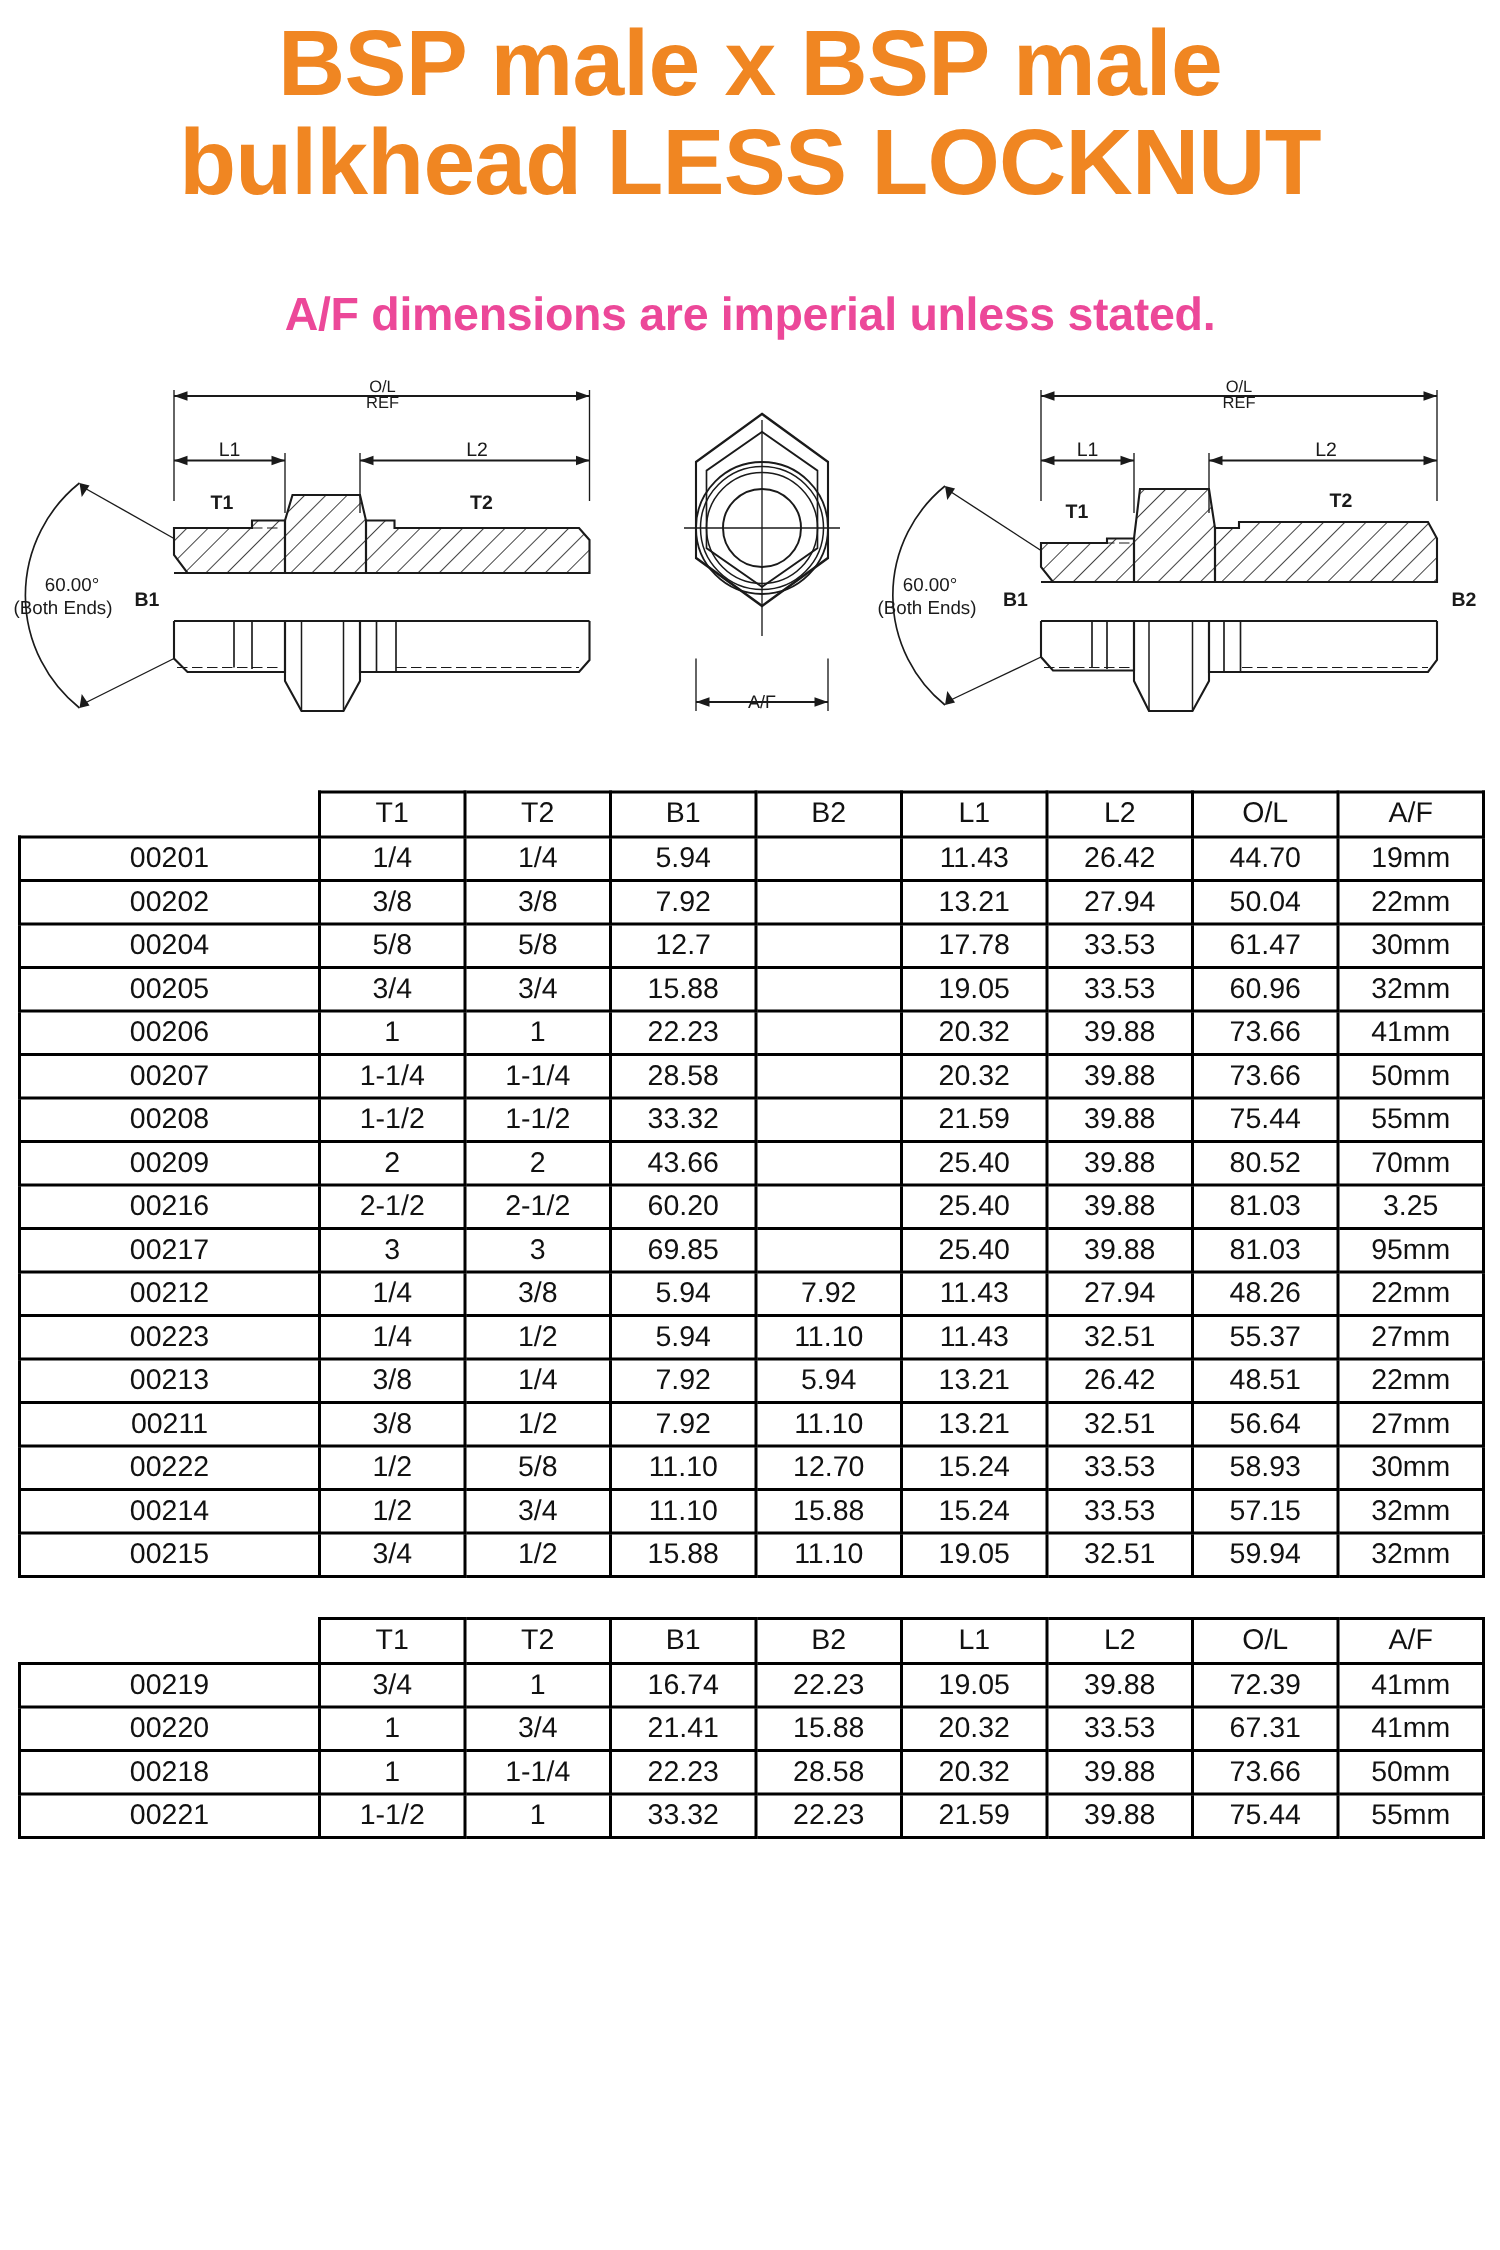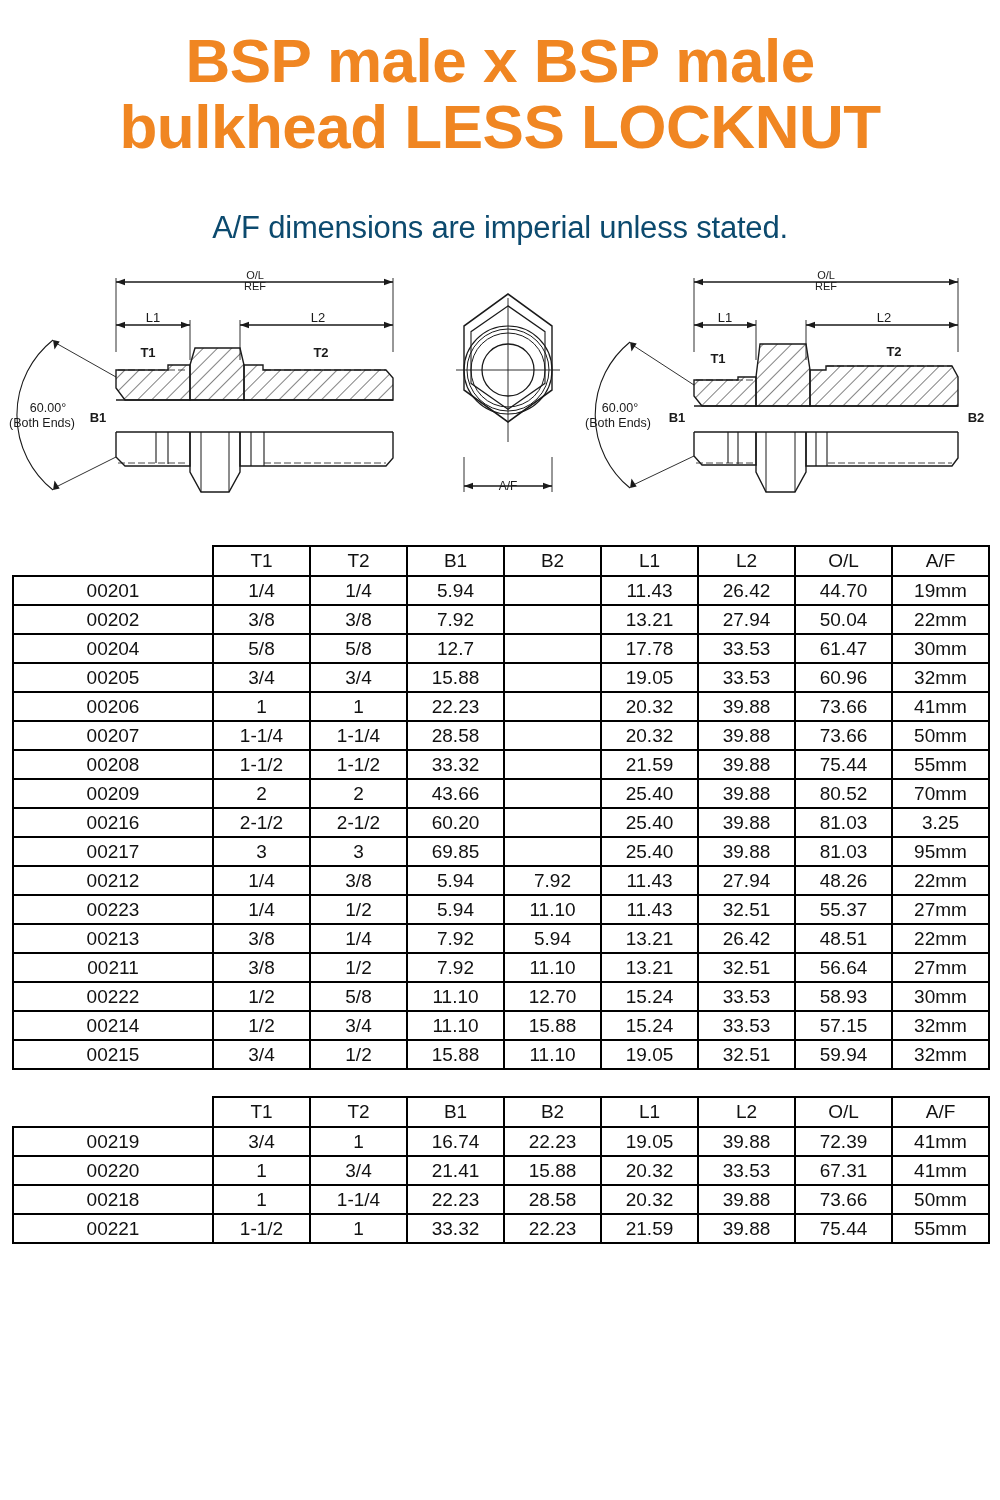--- a/index.html
+++ b/index.html
@@ -12,38 +12,38 @@
   body {
     width: 1000px;
     height: 1500px;
     position: relative;
     font-family: "Liberation Sans", "DejaVu Sans", sans-serif;
     color: #000000;
     overflow: hidden;
   }
 
   
-  #header { padding-top: 30px; }
+  #header { padding-top: 12px; }
   .title {
     text-align: center;
     color: #F08622;
     font-weight: bold;
     font-size: 62px;
     line-height: 1.0;
     letter-spacing: -0.5px;
     margin: 0;
     padding: 0 10px;
   }
   .title .line { display: block; }
   .title .line2 { margin-top: 4px; }
   .subtitle {
     text-align: center;
-    color: #0c4a6e;
+    color: #ec4899;
     font-size: 31px;
-    font-weight: 400;
+    font-weight: 700;
     margin: 0;
     padding-top: 52px;
     letter-spacing: -0.2px;
   }
 
   
   #drawings {
     position: relative;
     width: 1000px;
     height: 285px;

